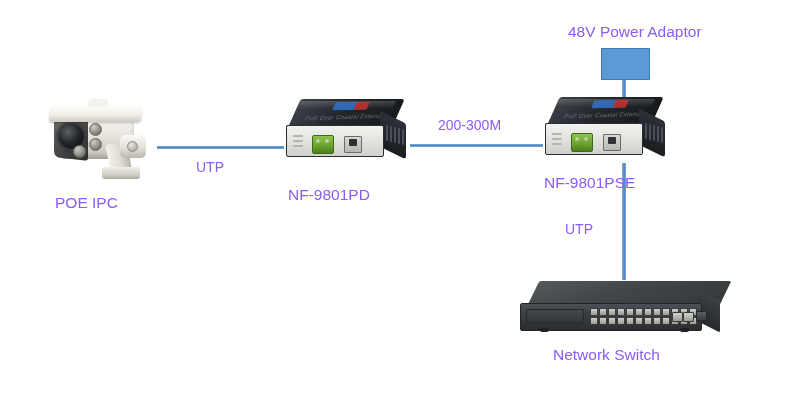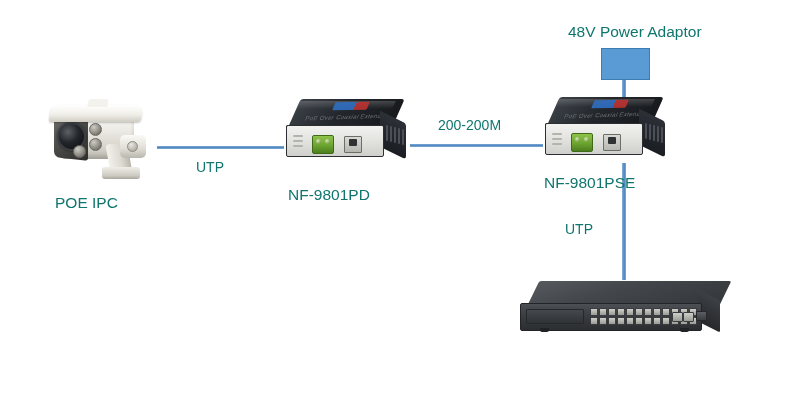--- a/index.html
+++ b/index.html
@@ -13,21 +13,21 @@
   }
   #canvas {
     position: relative;
     width: 792px;
     height: 413px;
     background: #ffffff;
     overflow: hidden;
   }
   .lbl {
     position: absolute;
-    color: #0f766e;
+    color: #8b5cf6;
     font-family: "Liberation Sans", sans-serif;
     white-space: nowrap;
     line-height: 1;
   }
   .lbl-title { font-size: 15.5px; }
   .lbl-dev   { font-size: 15.5px; }
   .lbl-link  { font-size: 14px; }
 
   
   .hline {
@@ -448,20 +448,21 @@
         </div>
     </div>
 
     <div class="sw-port" style="position:absolute; left:152px; top:31px; width:9px; height:8px;"></div>
     <div class="sw-port" style="position:absolute; left:163px; top:31px; width:9px; height:8px;"></div>
     <div class="sw-sfp" style="left:176px;"></div>
 
     <div class="sw-foot" style="left:20px;"></div>
     <div class="sw-foot" style="left:160px;"></div>
   </div>
+  <div class="lbl lbl-title" style="left:553px; top:347px;">Network Switch</div>
 
   <div class="lbl lbl-link" style="left:196px; top:160px;">UTP</div>
 
-  <div class="lbl lbl-link" style="left:438px; top:118px;">200-200M</div>
+  <div class="lbl lbl-link" style="left:438px; top:118px;">200-300M</div>
 
   <div class="lbl lbl-link" style="left:565px; top:222px;">UTP</div>
 
 </div>
 
 </body></html>

